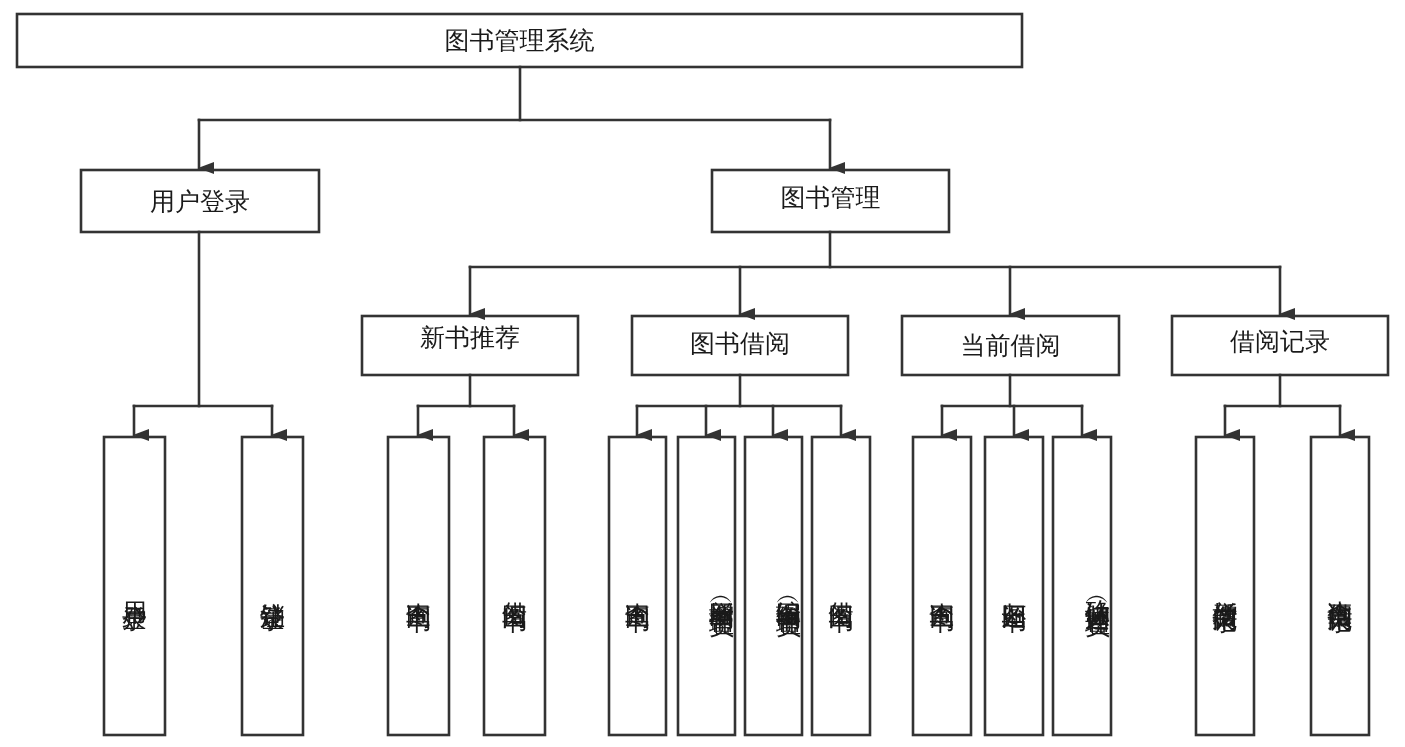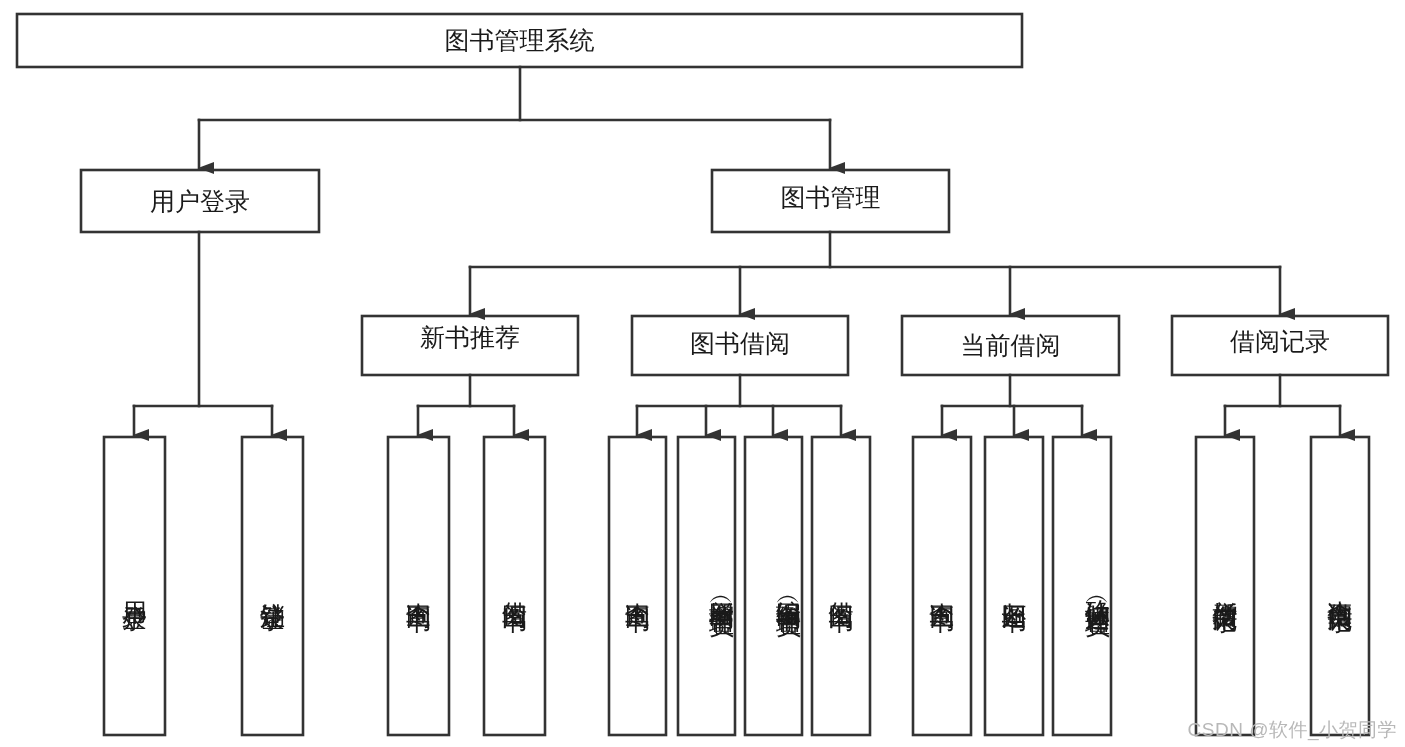--- a/index.html
+++ b/index.html
@@ -162,14 +162,13 @@
       <div class="node-label label-vertical v-top" style="left: 678px; top: 437px; width: 57px; height: 298px;">新增图书（管理员）</div>
       <div class="node-label label-vertical v-top" style="left: 745px; top: 437px; width: 57px; height: 298px;">编辑图书（管理员）</div>
       <div class="node-label label-vertical" style="left: 812px; top: 437px; width: 58px; height: 298px;">借阅图书</div>
       <div class="node-label label-vertical" style="left: 913px; top: 437px; width: 58px; height: 298px;">查询图书</div>
       <div class="node-label label-vertical" style="left: 985px; top: 437px; width: 58px; height: 298px;">归还图书</div>
       <div class="node-label label-vertical v-top" style="left: 1053px; top: 437px; width: 58px; height: 298px;">确认归还（管理员）</div>
       <div class="node-label label-vertical" style="left: 1196px; top: 437px; width: 58px; height: 298px;">新增借阅记录</div>
       <div class="node-label label-vertical" style="left: 1311px; top: 437px; width: 58px; height: 298px;">查询借阅记录</div>
     </div>
 
-  <div class="watermark">CSDN @软件_小贺同学</div>
 </div>
 
 </body></html>

